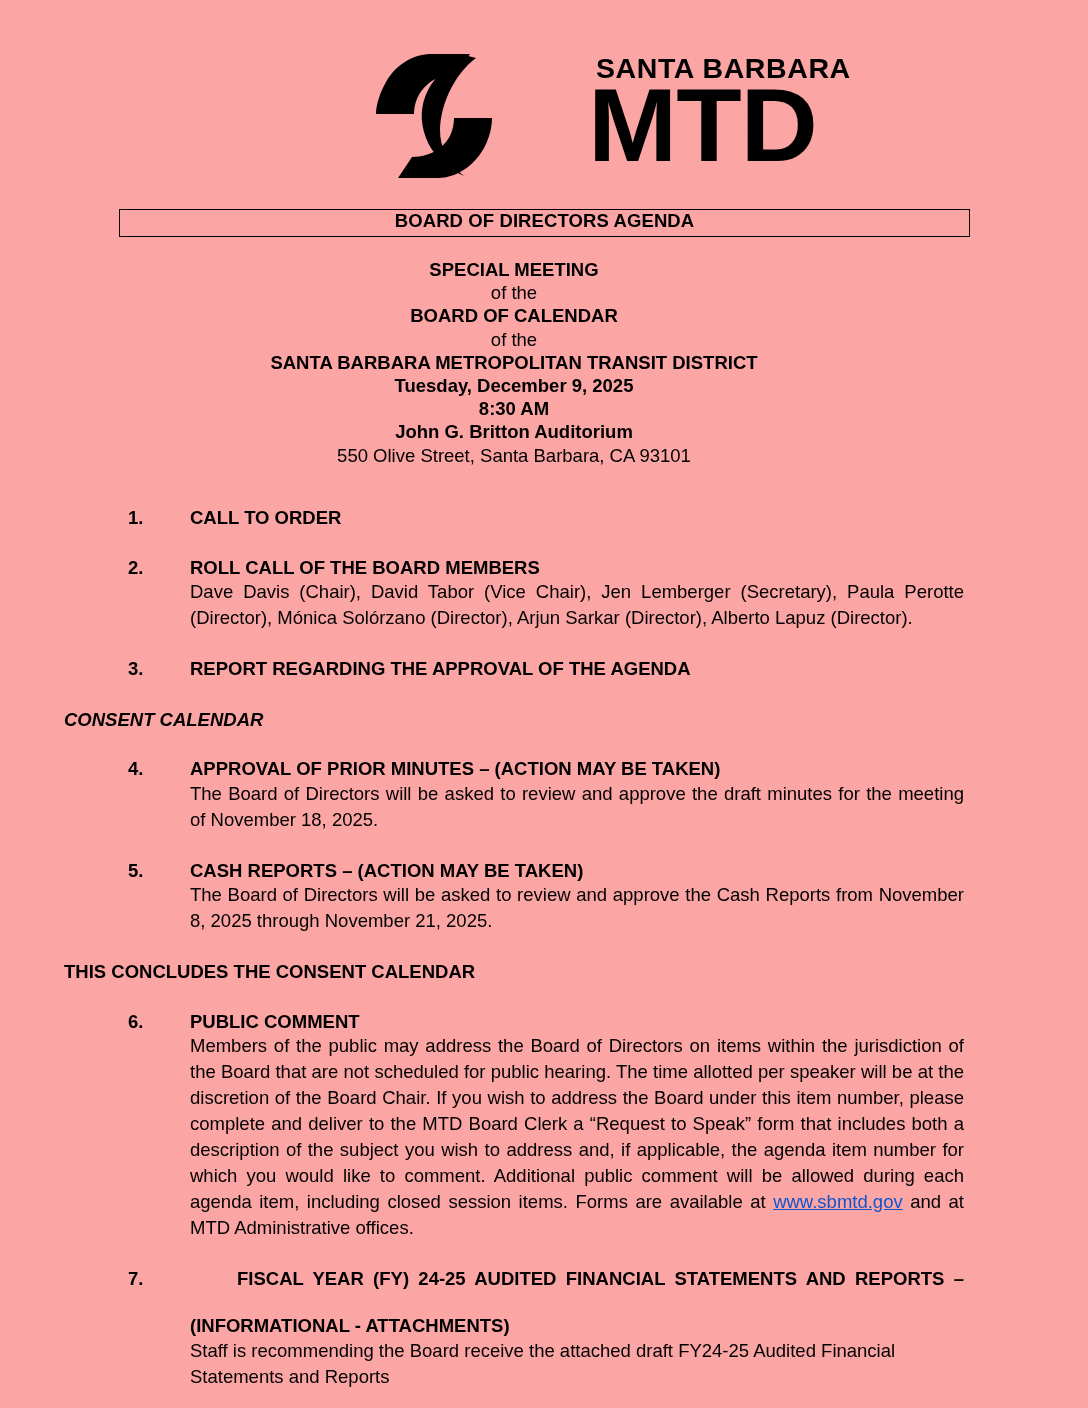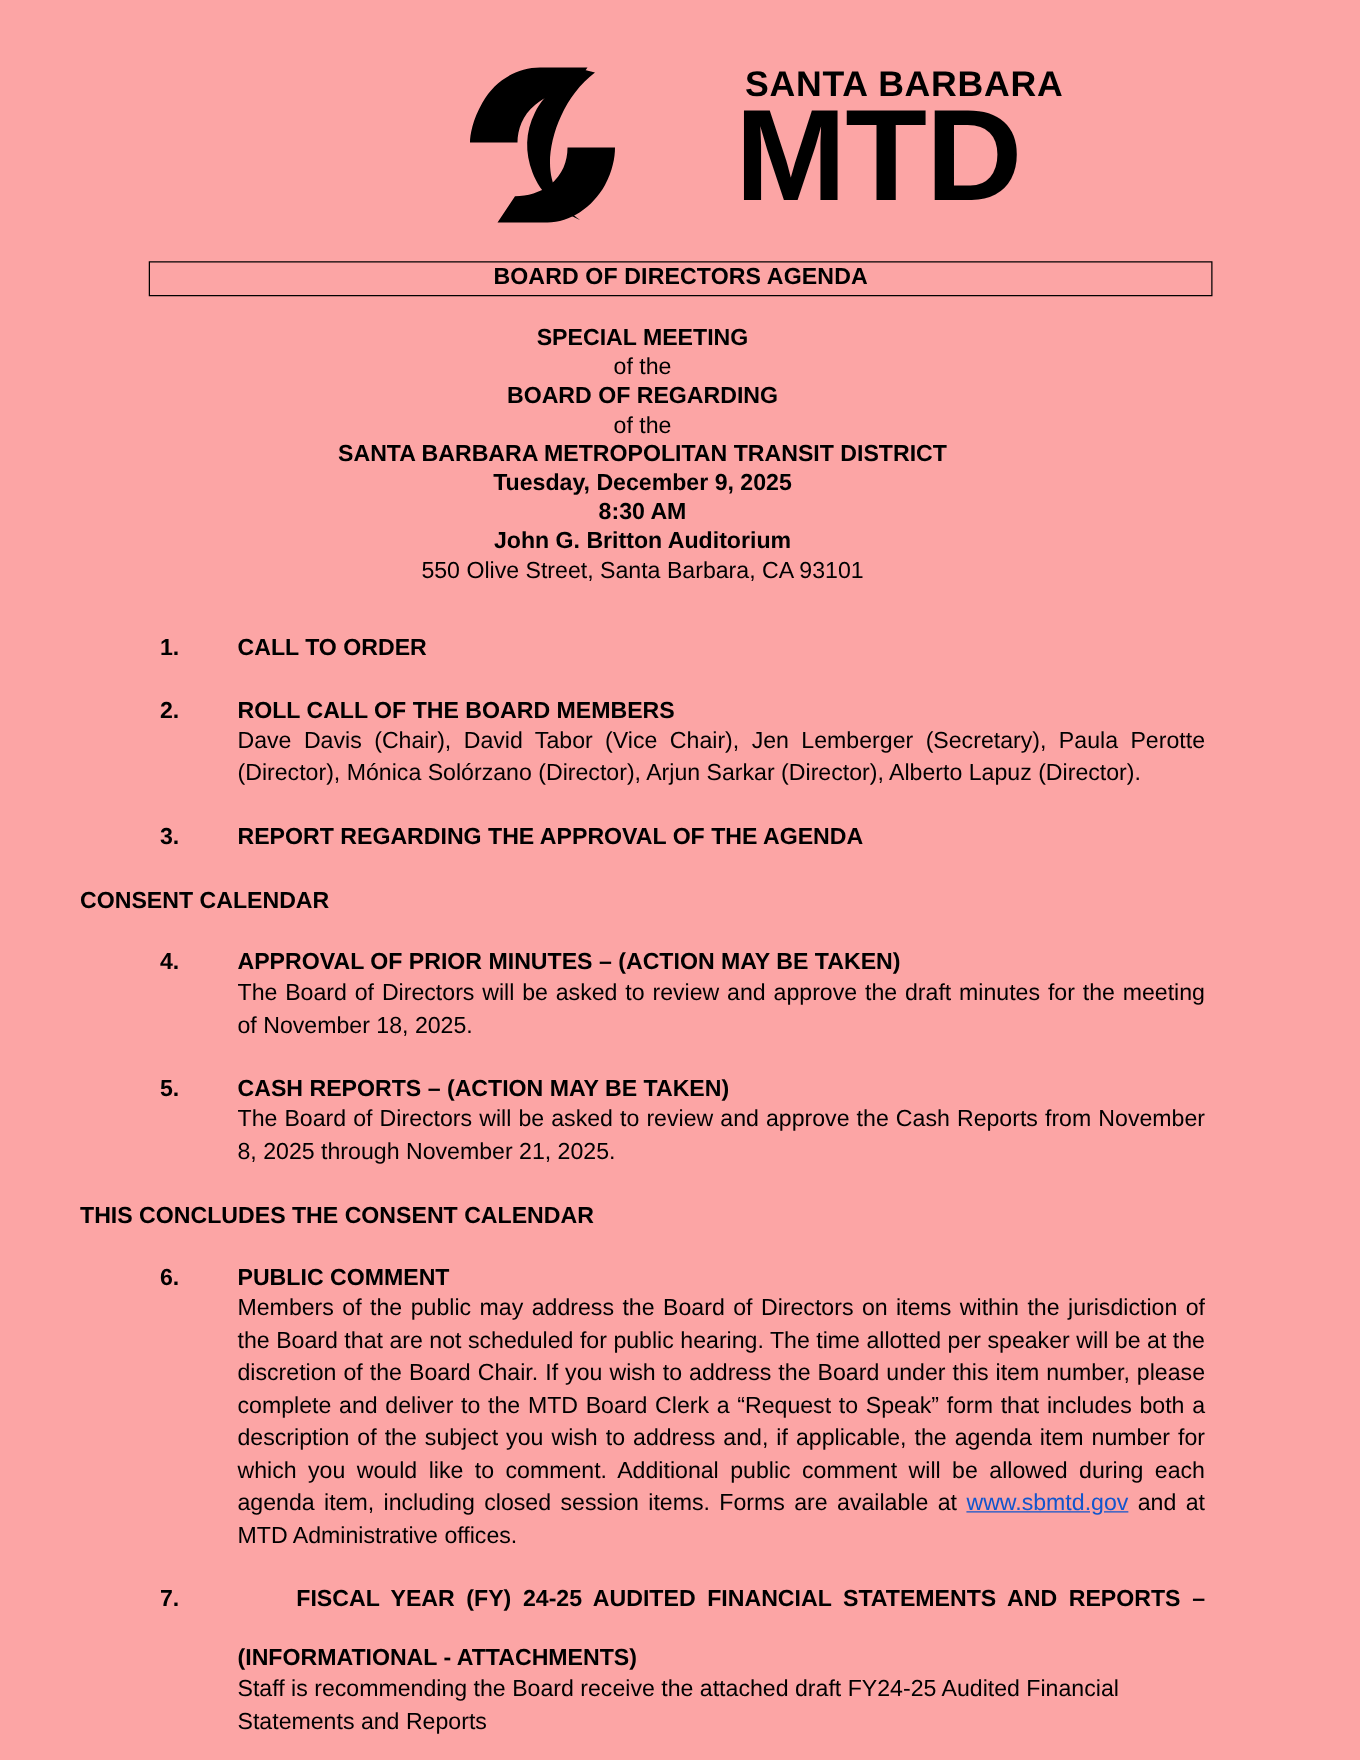--- a/index.html
+++ b/index.html
@@ -113,21 +113,21 @@
     top: 506px;
     width: 900px;
   }
 
   .section-label {
     font-size: 18.5px;
     font-weight: bold;
     line-height: 23.5px;
     margin: 0;
   }
-  .gap-before-consent { margin-top: 27px; }
+  .gap-before-consent { margin-top: 27px; font-style: italic; }
   .gap-before-concludes { margin-top: 26px; }
 
   .item {
     position: relative;
     padding-left: 126px;
     margin-top: 26px;
   }
   .item.first { margin-top: 0; }
   .item-num {
     position: absolute;
@@ -184,21 +184,21 @@
     </div>
   </div>
 
   <div class="title-box">
     <span class="title-box-text">BOARD OF DIRECTORS AGENDA</span>
   </div>
 
   <div class="meeting-header">
     <div class="mh-bold">SPECIAL MEETING</div>
     <div>of the</div>
-    <div class="mh-bold">BOARD OF REGARDING</div>
+    <div class="mh-bold">BOARD OF CALENDAR</div>
     <div>of the</div>
     <div class="mh-bold">SANTA BARBARA METROPOLITAN TRANSIT DISTRICT</div>
     <div class="mh-bold">Tuesday, December 9, 2025</div>
     <div class="mh-bold">8:30 AM</div>
     <div class="mh-bold">John G. Britton Auditorium</div>
     <div>550 Olive Street, Santa Barbara, CA 93101</div>
   </div>
 
   <div class="content">
 

